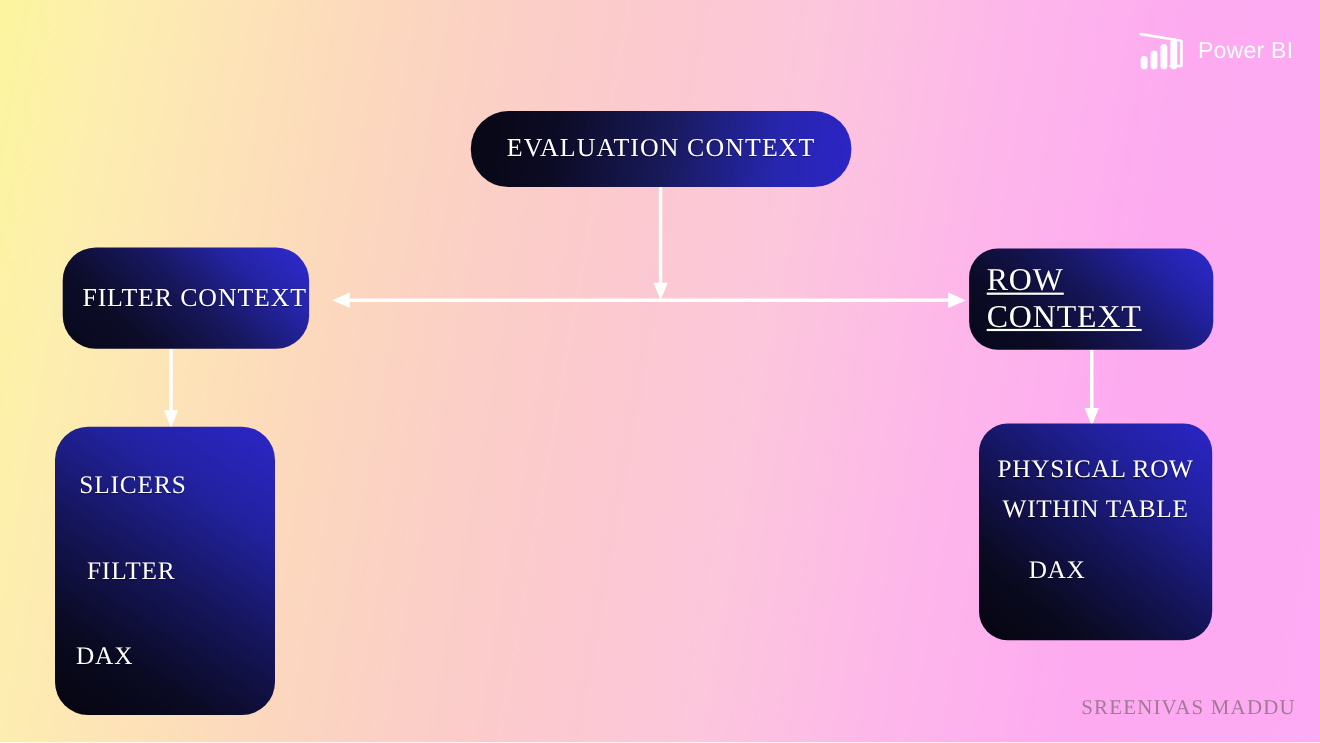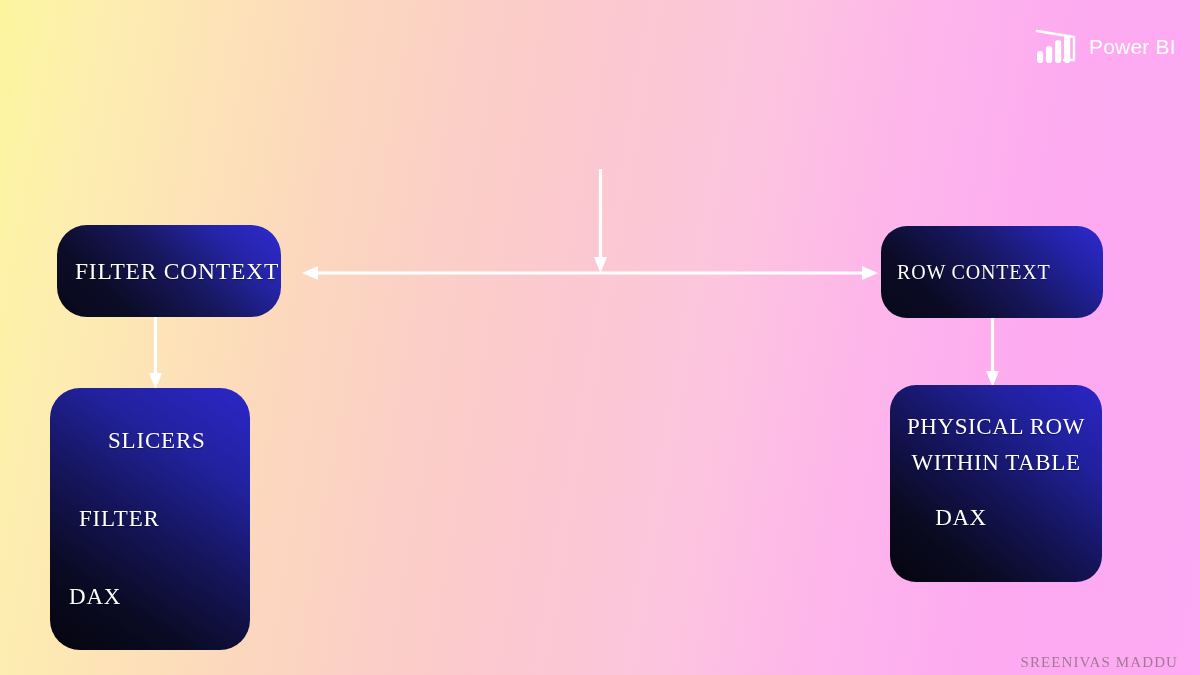--- a/index.html
+++ b/index.html
@@ -98,40 +98,41 @@
     left: 881px;
     top: 226px;
     width: 222px;
     height: 92px;
     border-radius: 26px;
     background: linear-gradient(42deg, #07071a 0%, #0b0b26 24%, #16165c 52%, #2222a3 78%, #2e29cf 100%);
     padding-left: 16px;
     align-items: flex-start;
   }
   #node-row-context .node-line {
-    font-size: 20px;
+    font-size: 29px;
     letter-spacing: 0.8px;
+    text-decoration: underline;
   }
 
   #node-filter-details {
     left: 50px;
     top: 388px;
     width: 200px;
     height: 262px;
     border-radius: 30px;
     background: linear-gradient(33deg, #05050f 0%, #0a0a22 22%, #15155b 48%, #2222a0 74%, #2c26c8 100%);
     justify-content: space-around;
     padding: 14px 0 14px 0;
     align-items: flex-start;
   }
   #node-filter-details .node-line {
     font-size: 23px;
     letter-spacing: 0.8px;
   }
-  #node-filter-details .node-line:nth-child(1) { padding-left: 22px; margin-left: 36px; }
+  #node-filter-details .node-line:nth-child(1) { padding-left: 22px; }
   #node-filter-details .node-line:nth-child(2) { padding-left: 29px; }
   #node-filter-details .node-line:nth-child(3) { padding-left: 19px; }
   #node-filter-details .node-line:nth-child(4) { padding-left: 32px; }
 
   #node-row-details {
     left: 890px;
     top: 385px;
     width: 212px;
     height: 197px;
     border-radius: 26px;
@@ -150,25 +151,25 @@
   
   .connector {
     position: absolute;
   }
   .connector svg { display: block; overflow: visible; }
 
   
   #watermark {
     position: absolute;
     right: 22px;
-    bottom: 4px;
+    bottom: 20px;
     color: #8d6f81;
     opacity: 0.82;
     font-family: "Liberation Serif", serif;
-    font-size: 15px;
+    font-size: 19px;
     letter-spacing: 1.1px;
     white-space: nowrap;
   }
 </style>
 </head>
 <body>
 
 <div id="canvas">
 
   <div id="pbi-logo">
@@ -206,20 +207,23 @@
     </svg>
   </div>
 
   <div class="connector" style="left:986px; top:318px;">
     <svg width="14" height="72">
       <line x1="6.5" y1="0" x2="6.5" y2="57" stroke="#ffffff" stroke-width="3.2"></line>
       <polygon points="6.5,69 0,53 13,53" fill="#ffffff"></polygon>
     </svg>
   </div>
 
+  <div class="node" id="node-evaluation">
+    <span class="node-line">EVALUATION CONTEXT</span>
+  </div>
 
   <div class="node" id="node-filter-context">
     <span class="node-line">FILTER CONTEXT</span>
   </div>
 
   <div class="node" id="node-row-context">
     <span class="node-line">ROW CONTEXT</span>
   </div>
 
   <div class="node" id="node-filter-details">

